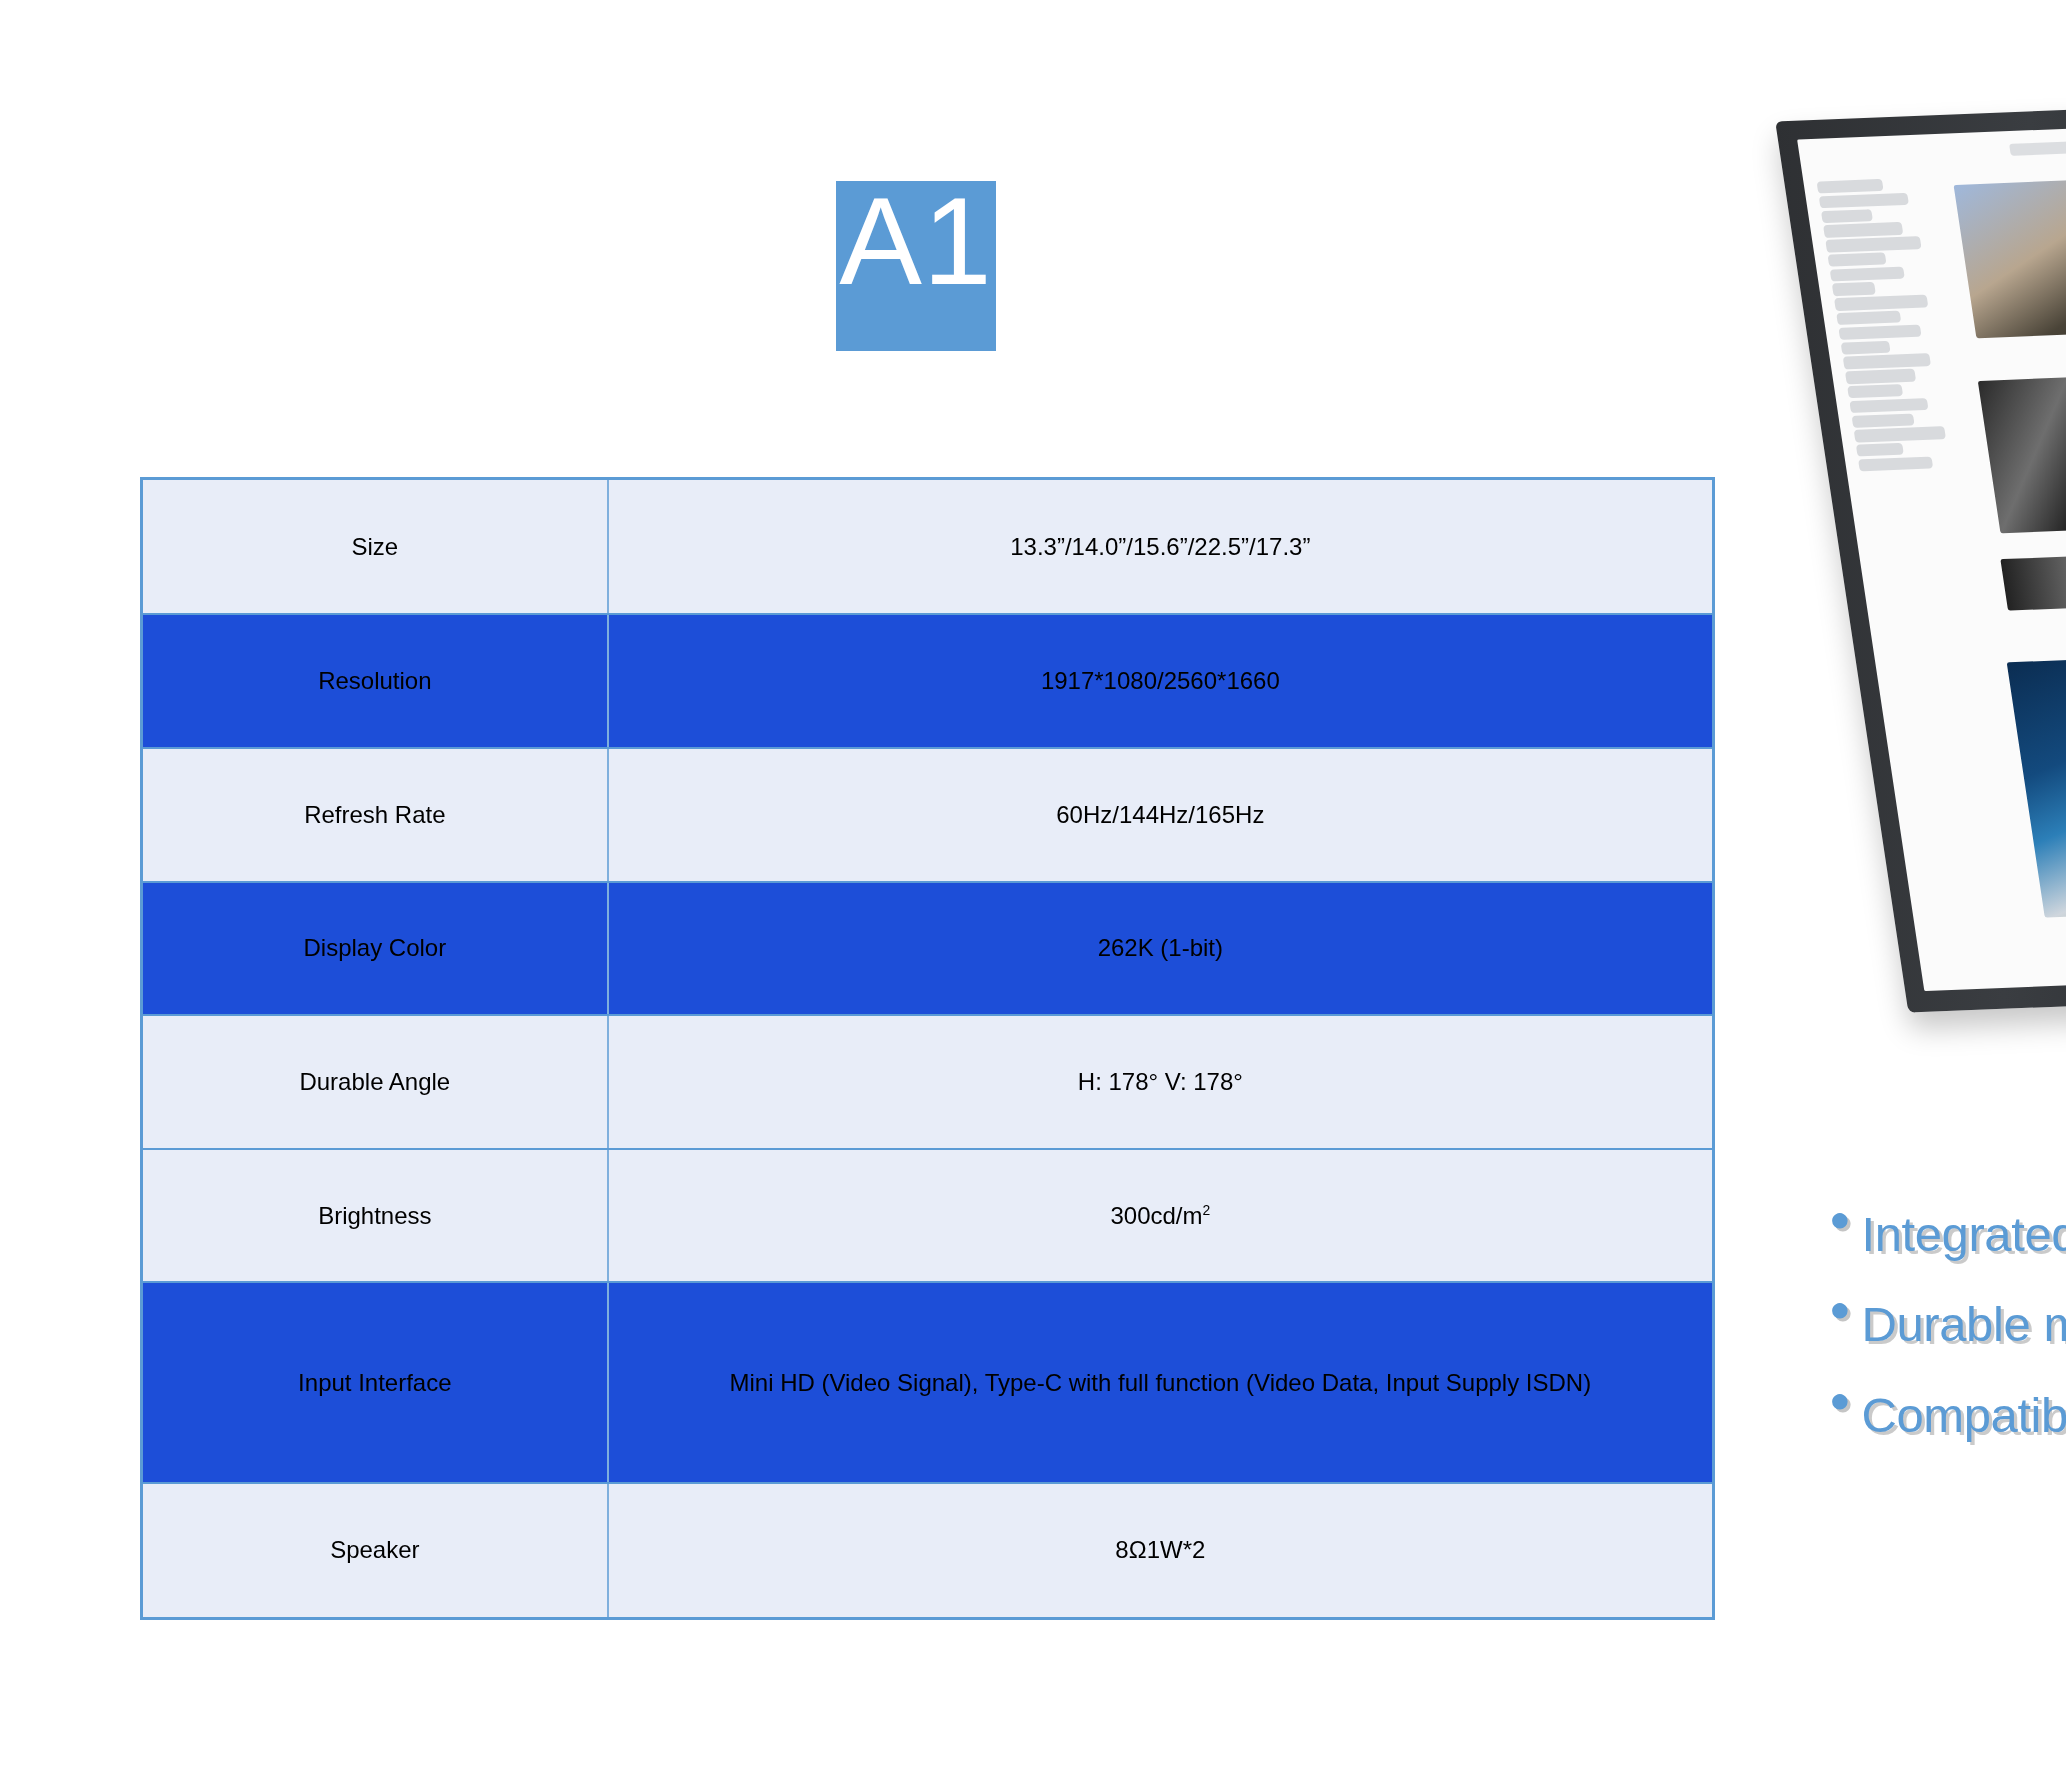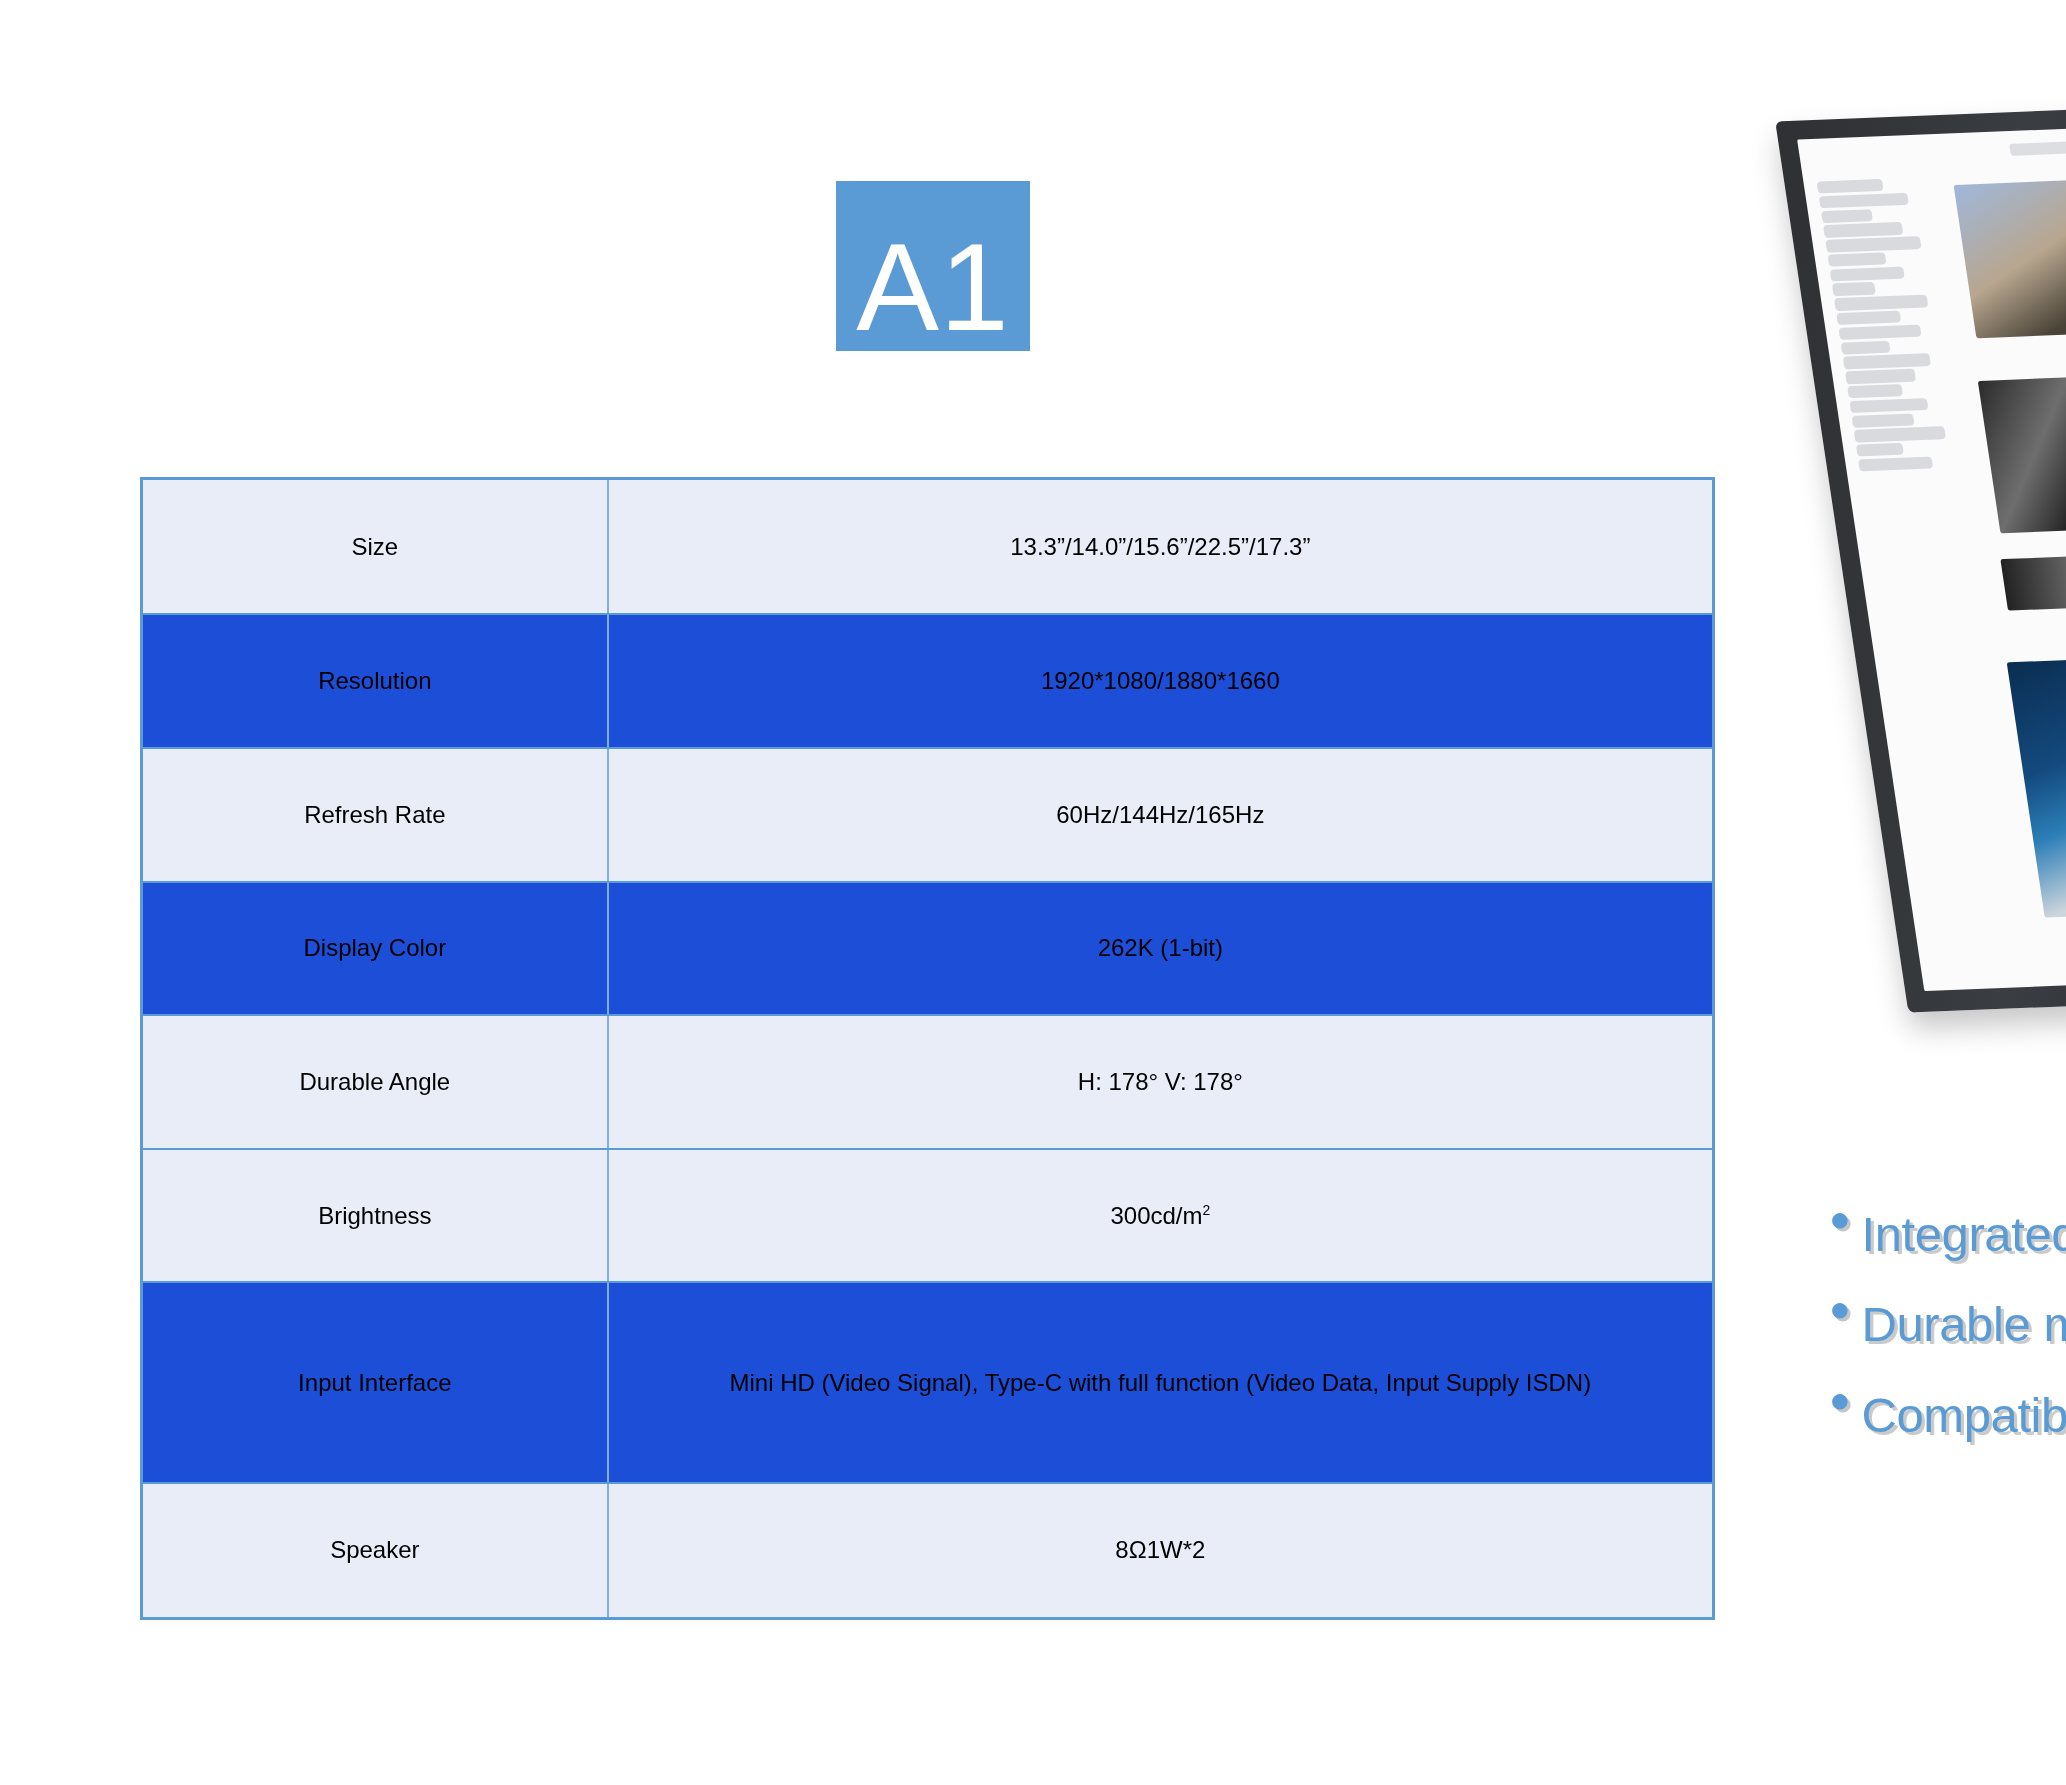--- a/index.html
+++ b/index.html
@@ -6,22 +6,22 @@
   body{
     width:3174px;height:1785px;
     background:#ffffff;
     font-family:"Liberation Sans", sans-serif;
     overflow:hidden;position:relative;
   }
   .slide{position:absolute;inset:0;background:#fff;}
 
   
   #a1-badge{
-    position:absolute;left:836px;top:181px;width:194px;height:170px;
-    background:#5B9BD5;display:flex;align-items:flex-end;justify-content:center;
+    position:absolute;left:836px;top:181px;width:160px;height:170px;
+    background:#5B9BD5;display:flex;align-items:flex-start;justify-content:center;
   }
   #a1-badge span{
     color:#ffffff;font-size:124px;line-height:1;font-weight:400;
     font-family:"Liberation Sans", sans-serif;letter-spacing:0.8px;
     transform:translateY(-2.5px);
   }
 
   
   #spec-table{
     position:absolute;left:140px;top:477px;width:1575px;height:1143px;
@@ -114,21 +114,21 @@
         <col class="c1">
         <col class="c2">
       </colgroup>
     <tbody>
       <tr class="odd">
         <td class="label">Size</td>
         <td class="value">13.3”/14.0”/15.6”/22.5”/17.3”</td>
       </tr>
       <tr class="even">
         <td class="label">Resolution</td>
-        <td class="value">1920*1080/1880*1660</td>
+        <td class="value">1917*1080/2560*1660</td>
       </tr>
       <tr class="odd">
         <td class="label">Refresh Rate</td>
         <td class="value">60Hz/144Hz/165Hz</td>
       </tr>
       <tr class="even">
         <td class="label">Display Color</td>
         <td class="value">262K (1-bit)</td>
       </tr>
       <tr class="odd">

